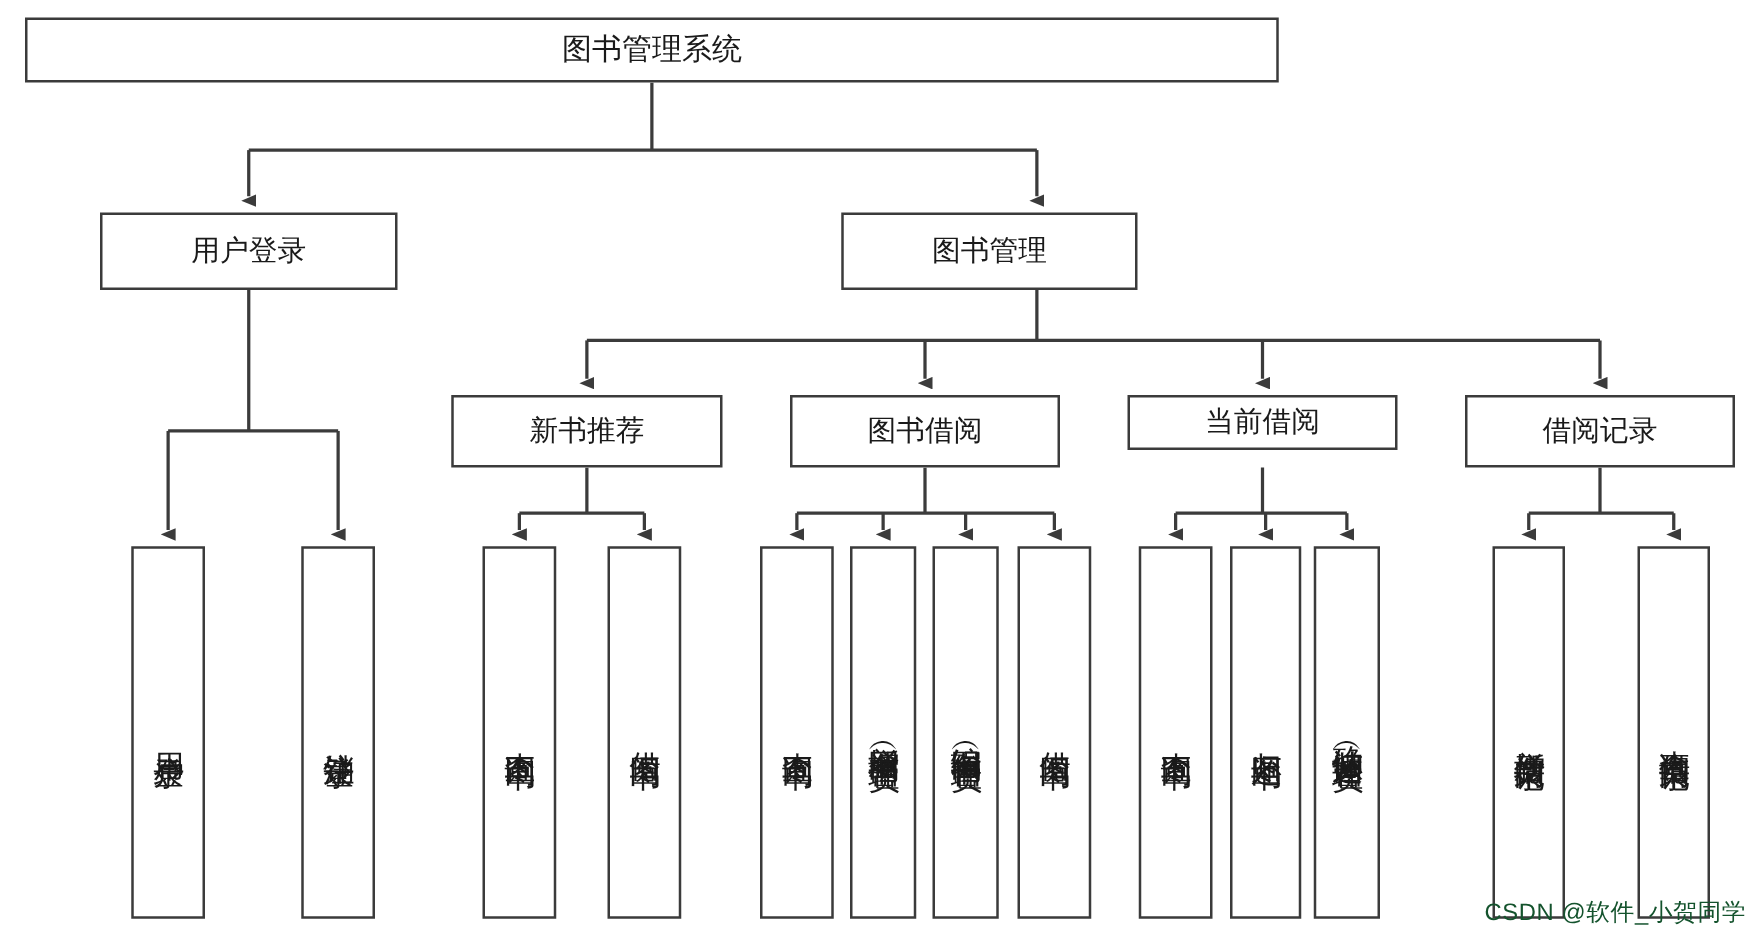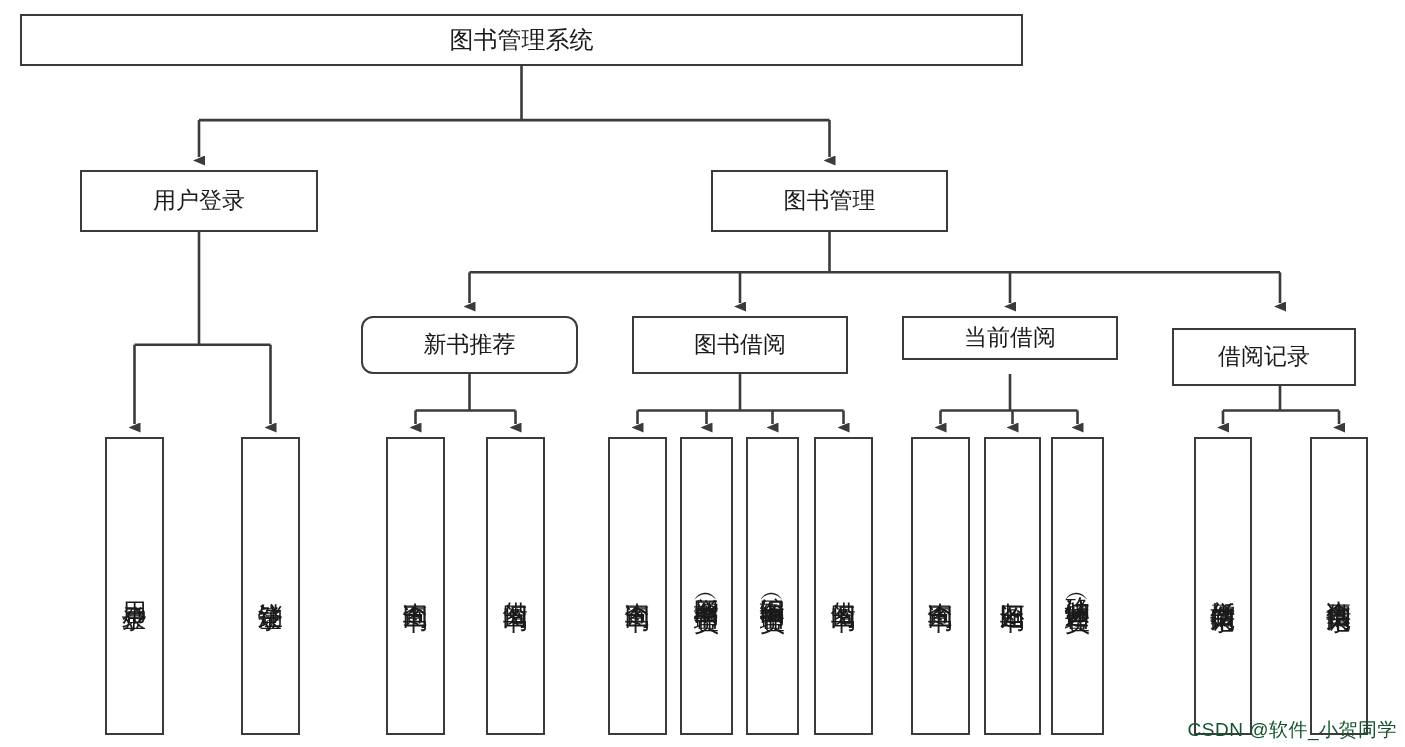--- a/index.html
+++ b/index.html
@@ -119,34 +119,34 @@
       </g>
   </svg>
 
   <div class="node root" id="n-root" style="left: 20px; top: 14px; width: 1003px; height: 52px;">
     <span class="node-label">图书管理系统</span>
   </div>
 
   <div class="node lvl2" id="n-user-login" style="left: 80px; top: 170px; width: 238px; height: 62px;">
     <span class="node-label">用户登录</span>
   </div>
-  <div class="node lvl2" id="n-book-management" style="left: 711px; top: 170px; width: 237px; height: 62px;">
+  <div class="node lvl2" id="n-book-management" style="left: 673px; top: 170px; width: 237px; height: 62px;">
     <span class="node-label">图书管理</span>
   </div>
 
-  <div class="node lvl3" id="n-new-book-recommend" style="left: 361px; top: 316px; width: 217px; height: 58px; border-radius: 12px;">
+  <div class="node lvl3" id="n-new-book-recommend" style="left: 361px; top: 316px; width: 217px; height: 58px;">
     <span class="node-label">新书推荐</span>
   </div>
   <div class="node lvl3" id="n-book-borrow" style="left: 632px; top: 316px; width: 216px; height: 58px;">
     <span class="node-label">图书借阅</span>
   </div>
   <div class="node lvl3" id="n-current-borrow" style="left: 902px; top: 316px; width: 216px; height: 44px;">
     <span class="node-label">当前借阅</span>
   </div>
-  <div class="node lvl3" id="n-borrow-record" style="left: 1172px; top: 328px; width: 184px; height: 58px;">
+  <div class="node lvl3" id="n-borrow-record" style="left: 1172px; top: 316px; width: 216px; height: 58px;">
     <span class="node-label">借阅记录</span>
   </div>
 
   <div class="node leaf" id="n-leaf-user-login" style="left: 105px; top: 437px; width: 59px; height: 298px;">
     <span class="node-label">用户登录</span>
   </div>
   <div class="node leaf" id="n-leaf-logout" style="left: 241px; top: 437px; width: 59px; height: 298px;">
     <span class="node-label">注销登录</span>
   </div>
   <div class="node leaf" id="n-leaf-query-book-1" style="left: 386px; top: 437px; width: 59px; height: 298px;">

